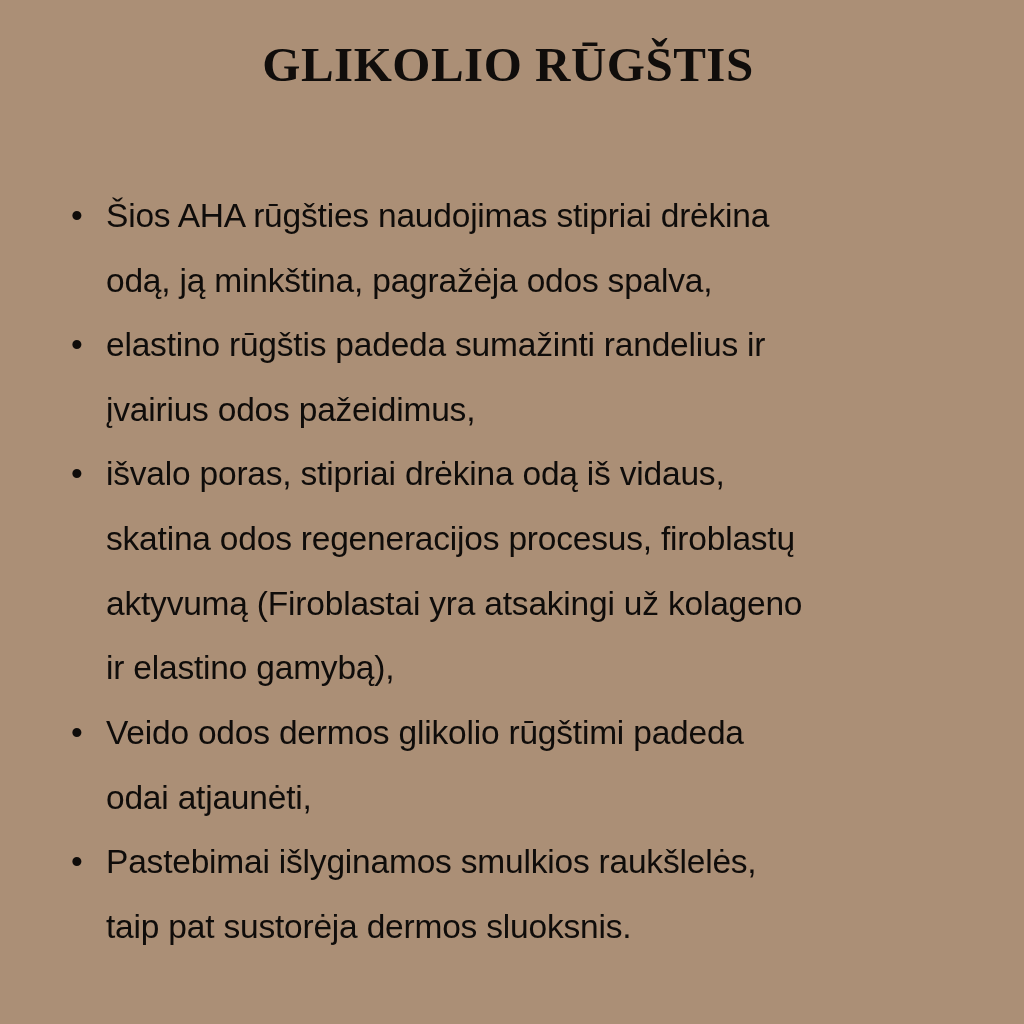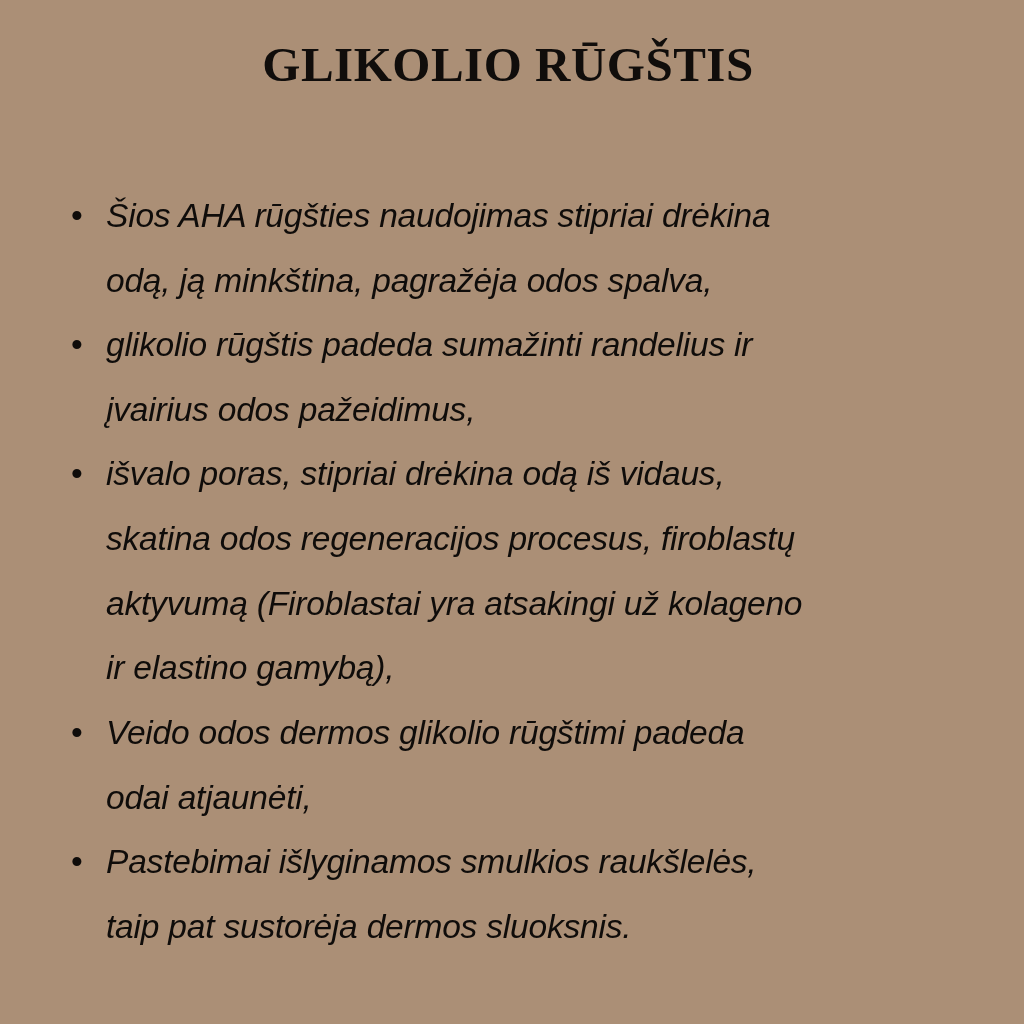--- a/index.html
+++ b/index.html
@@ -57,39 +57,38 @@
     position: absolute;
     left: 8px;
     top: 0;
     font-size: 33.5px;
     line-height: 1.93;
     color: #0f0c0a;
   }
   .body-list li .txt {
     display: block;
     white-space: pre-line;
-    font-style: italic;
   }
 </style>
 </head>
 <body>
 
 <div class="slide">
 
   <h1 class="title">GLIKOLIO RŪGŠTIS</h1>
 
   <ul class="body-list">
     <li>
       <span class="bullet">•</span>
       <span class="txt">Šios AHA rūgšties naudojimas stipriai drėkina
 odą, ją minkština, pagražėja odos spalva,</span>
     </li>
     <li>
       <span class="bullet">•</span>
-      <span class="txt">glikolio rūgštis padeda sumažinti randelius ir
+      <span class="txt">elastino rūgštis padeda sumažinti randelius ir
 įvairius odos pažeidimus,</span>
     </li>
     <li>
       <span class="bullet">•</span>
       <span class="txt">išvalo poras, stipriai drėkina odą iš vidaus,
 skatina odos regeneracijos procesus,  firoblastų
 aktyvumą (Firoblastai yra atsakingi už kolageno
 ir elastino gamybą),</span>
     </li>
     <li>

